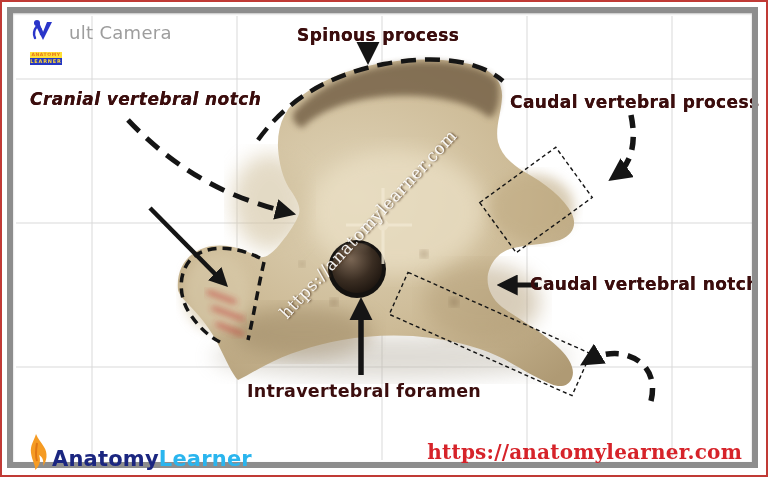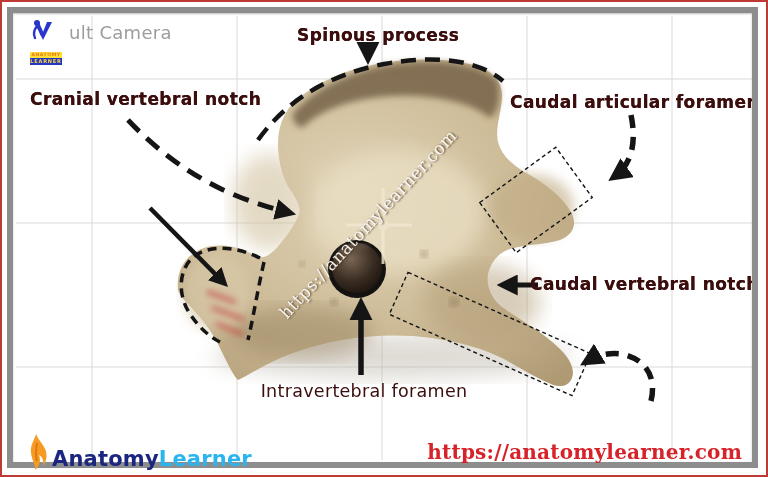--- a/index.html
+++ b/index.html
@@ -26,21 +26,21 @@
     font-size:18px;letter-spacing:.3px;
   }
   #watermark{
     position:absolute;left:232px;top:212px;width:268px;z-index:3;
     transform:rotate(-47deg);transform-origin:center;
     font-family:"DejaVu Serif",serif;font-size:17px;
     color:rgba(255,255,255,.93);text-shadow:1px 1px 2px rgba(70,45,20,.85);
     text-align:center;letter-spacing:.5px;
   }
   #caption{position:absolute;left:222px;top:379px;width:280px;z-index:4;text-align:center;}
-  #caption div{font-weight:normal;color:#3b0d0d;font-size:17.5px;letter-spacing:.3px;line-height:21px;}
+  #caption div{font-weight:bold;color:#3b0d0d;font-size:17.5px;letter-spacing:.3px;line-height:21px;}
   
   #logo-top{position:absolute;left:26px;top:16px;width:38px;z-index:4;}
   #logo-top .bar1{background:#ffdf36;color:#e8761c;font-size:4.5px;font-weight:bold;
      text-align:center;letter-spacing:.6px;line-height:6px;height:6px;width:32px;margin-left:2px;}
   #logo-top .bar2{background:#2436c4;color:#ffd732;font-size:5px;font-weight:bold;
      text-align:center;letter-spacing:.8px;line-height:7px;height:7px;width:32px;margin-left:2px;}
   
   #brand{position:absolute;left:26px;top:431px;z-index:7;display:flex;align-items:flex-end;}
   #brand .t1{color:#1b2680;font-weight:bold;font-size:21px;letter-spacing:.2px;}
   #brand .t2{color:#2ab5ee;font-weight:bold;font-size:21px;letter-spacing:.2px;}
@@ -172,22 +172,22 @@
     <svg width="36" height="30" viewBox="0 0 36 30">
       <path d="M6 4 L15 22 L24 4 L19 4 L15 14 L11 4 Z" fill="#2a35c9"></path>
       <circle cx="9" cy="5" r="3" fill="#2a35c9"></circle>
       <path d="M9 8 C6 12 5 16 7 20 M9 8 C13 10 14 13 13 16" stroke="#2a35c9" stroke-width="2.4" fill="none" stroke-linecap="round"></path>
     </svg>
     <div class="bar1">ANATOMY</div>
     <div class="bar2">LEARNER</div>
   </div>
 
   <div class="lbl big" style="left:295px;top:23px;">Spinous process</div>
-  <div class="lbl big" style="left:28px;top:87px;">Cranial vertebral notch</div>
-  <div class="lbl big" style="left:508px;top:90px;">Caudal articular foramen</div>
+  <div class="lbl big" style="left:28px;top:87px;font-style:italic;">Cranial vertebral notch</div>
+  <div class="lbl big" style="left:508px;top:90px;">Caudal vertebral process</div>
   <div class="lbl big" style="left:528px;top:272px;">Caudal vertebral notch</div>
 
   <div id="caption">
     <div>Intravertebral foramen</div>
   </div>
 
   <div id="brand">
     <svg width="22" height="38" viewBox="0 0 22 38" style="margin-right:2px">
       <path d="M8 1 C6 8 2 12 3 20 C4 28 8 33 7 37 C12 33 13 27 11 22
                C15 24 16 29 15 33 C19 28 20 20 16 14 C13 9 10 6 8 1 Z" fill="#f59b23"></path>

